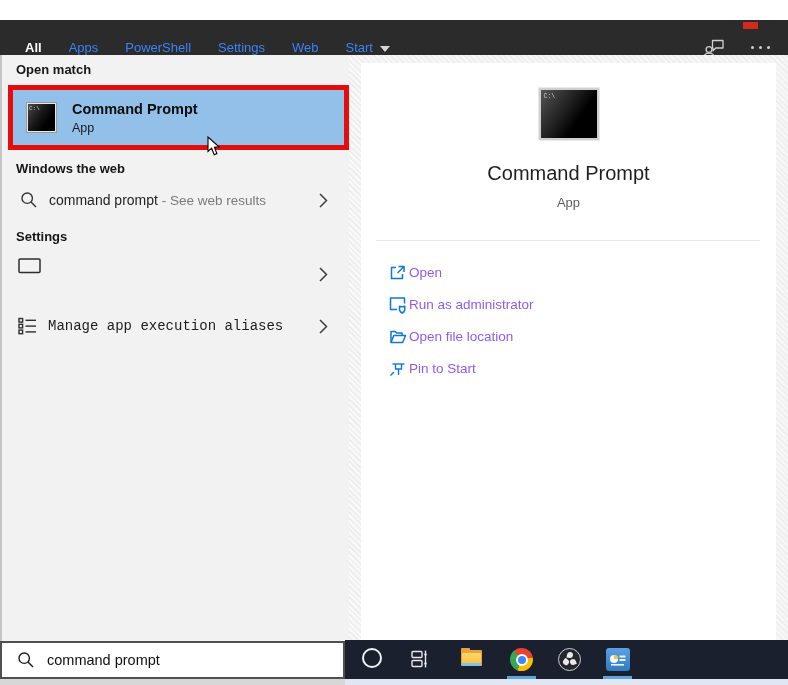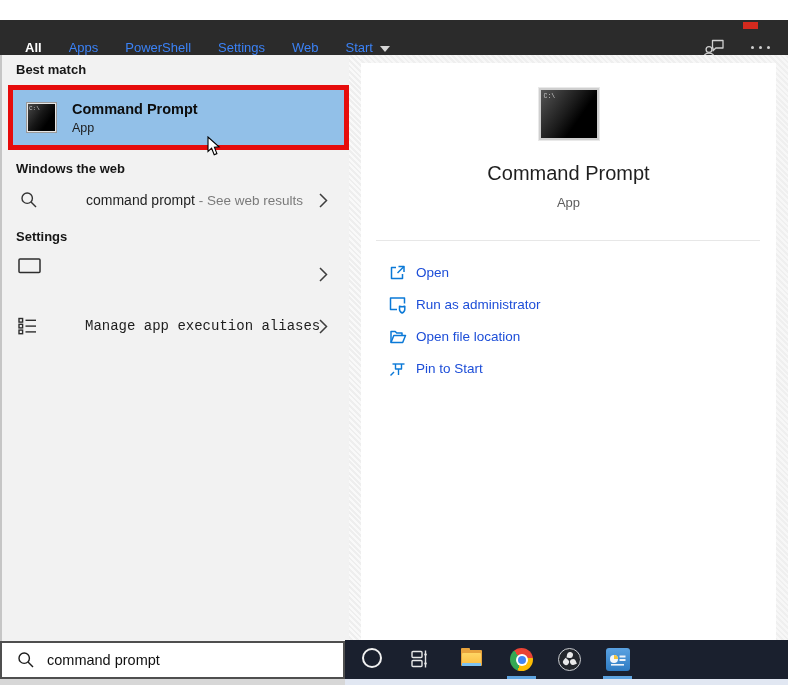--- a/index.html
+++ b/index.html
@@ -31,21 +31,21 @@
   .bm-title { top:7px; }
   .best-match-item { position:absolute; left:6px; top:30px; width:341px; height:65px; background:#92c0e8; border:5px solid #e60c0c; display:flex; align-items:center; padding-left:13px; cursor:pointer; }
   .cmd-icon-sm { width:31px; height:31px; background:linear-gradient(125deg,#4e4e4e,#161616 45%,#000 70%); border:1px solid #9a9a9a; box-shadow:inset 0 0 0 1px #e6e6e6; color:#cfcfcf; font-size:6px; padding:2px 0 0 2px; font-family:"Liberation Mono",monospace; }
   .bm-text { margin-left:15px; }
   .bm-name { font-size:14.5px; font-weight:bold; color:#0d0d0d; }
   .bm-type { font-size:12.5px; color:#1c1c1c; margin-top:4px; }
 
   .cursor-arrow { position:absolute; left:205px; top:81px; }
 
   .sw-title { top:106px; }
-  .row-item { position:absolute; left:0; width:347px; display:flex; align-items:center; cursor:pointer;gap:37px; }
+  .row-item { position:absolute; left:0; width:347px; display:flex; align-items:center; cursor:pointer; }
   .search-web-item { top:128px; height:34px; padding-left:18px; }
   .sw-text { margin-left:11px; font-size:14px; color:#1f1f1f; }
   .sw-suffix { color:#7a7a7a; font-size:13.5px; }
   .chevron { position:absolute; right:21px; }
 
   .set-title { top:174px; }
   .settings-item-1 { top:196px; height:52px; align-items:flex-start; padding-left:16px; }
   .si1-text { margin-left:9px; margin-top:3px; width:238px; font-size:14px; line-height:20px; color:#1d1d1d; }
   .si1-text b { color:#111; }
   .settings-item-1 .chevron { top:16px; }
@@ -54,21 +54,21 @@
   .si2-text { margin-left:11px; font-size:14px; color:#1d1d1d; }
 
   
   .cmd-icon-lg { position:absolute; left:50%; transform:translateX(-50%); top:25px; width:60px; height:52px; background:linear-gradient(125deg,#555 0%,#1c1c1c 45%,#000 65%); border:2px solid #cfcfcf; box-shadow:0 0 0 1px #e9e9e9; color:#c9c9c9; font-size:6.5px; padding:3px 0 0 3px; font-family:"Liberation Mono",monospace; }
   .rp-title { position:absolute; top:99px; width:100%; text-align:center; font-size:20px; color:#1f1f1f; }
   .rp-type { position:absolute; top:132px; width:100%; text-align:center; font-size:13px; color:#5d5d5d; }
   .rp-divider { position:absolute; top:177px; left:15px; width:384px; height:1px; background:#e7e7e7; }
   .actions { position:absolute; top:193px; left:0; width:100%; }
   .action-row { height:32px; display:flex; align-items:center; padding-left:27px; cursor:pointer; }
   .action-row .a-icon { width:19px; display:flex; justify-content:center; }
-  .action-label { margin-left:9px; font-size:13.5px; color:#1d4ed8; }
+  .action-label { margin-left:2px; font-size:13.5px; color:#8b5cf6; }
 
   
   .search-bar { position:absolute; left:0; top:641px; width:345px; height:38px; background:#fff; border:2px solid #4f4f4f; display:flex; align-items:center; padding-left:15px; }
   .search-bar input { border:none; outline:none; margin-left:12px; font-size:14.5px; color:#101010; font-family:"Liberation Sans",sans-serif; width:250px; background:transparent; }
   .taskbar { position:absolute; left:345px; top:640px; width:443px; height:39px; background:#1a202e; }
   .tb-icon { position:absolute; top:8px; cursor:pointer; }
   .cortana-ring { left:17px; width:20px; height:20px; border:2.5px solid #f1f1f1; border-radius:50%; }
   .taskview { left:66px; top:10px; }
   .explorer { left:116px; top:10px; width:21px; height:16px; position:absolute; }
   .explorer .back { position:absolute; left:0; top:0; width:21px; height:16px; background:#e8a33d; border-radius:1px; }
@@ -119,21 +119,21 @@
       </span>
   </div>
   <div class="red-artifact"></div>
 </div>
 
 <div class="win-left-border"></div>
 <div class="strip-left scroll-strip"></div>
 
 <div class="left-panel">
 
-  <div class="sec-title bm-title">Best match</div>
+  <div class="sec-title bm-title">Open match</div>
 
   <div class="best-match-item">
     <div class="cmd-icon-sm">C:\</div>
     <div class="bm-text">
       <div class="bm-name">Command Prompt</div>
       <div class="bm-type">App</div>
     </div>
   </div>
 
   <div class="cursor-arrow">

